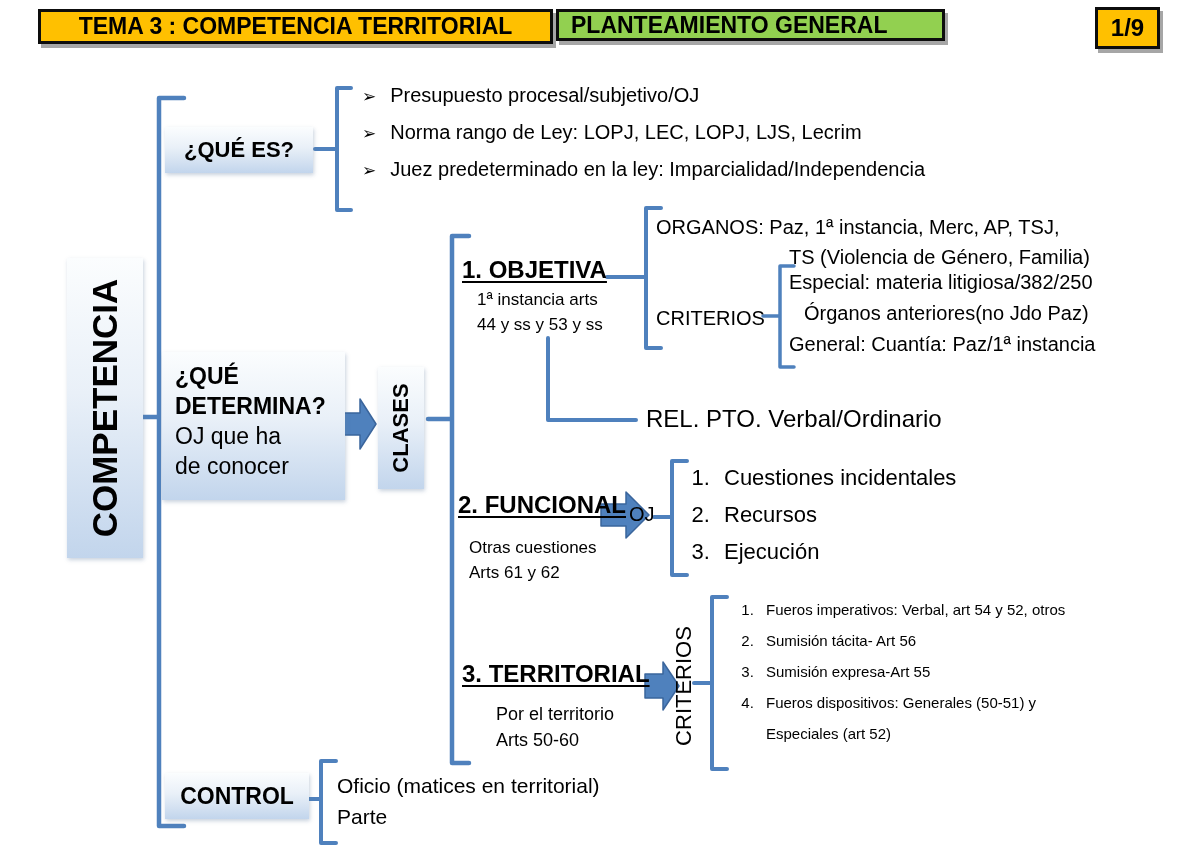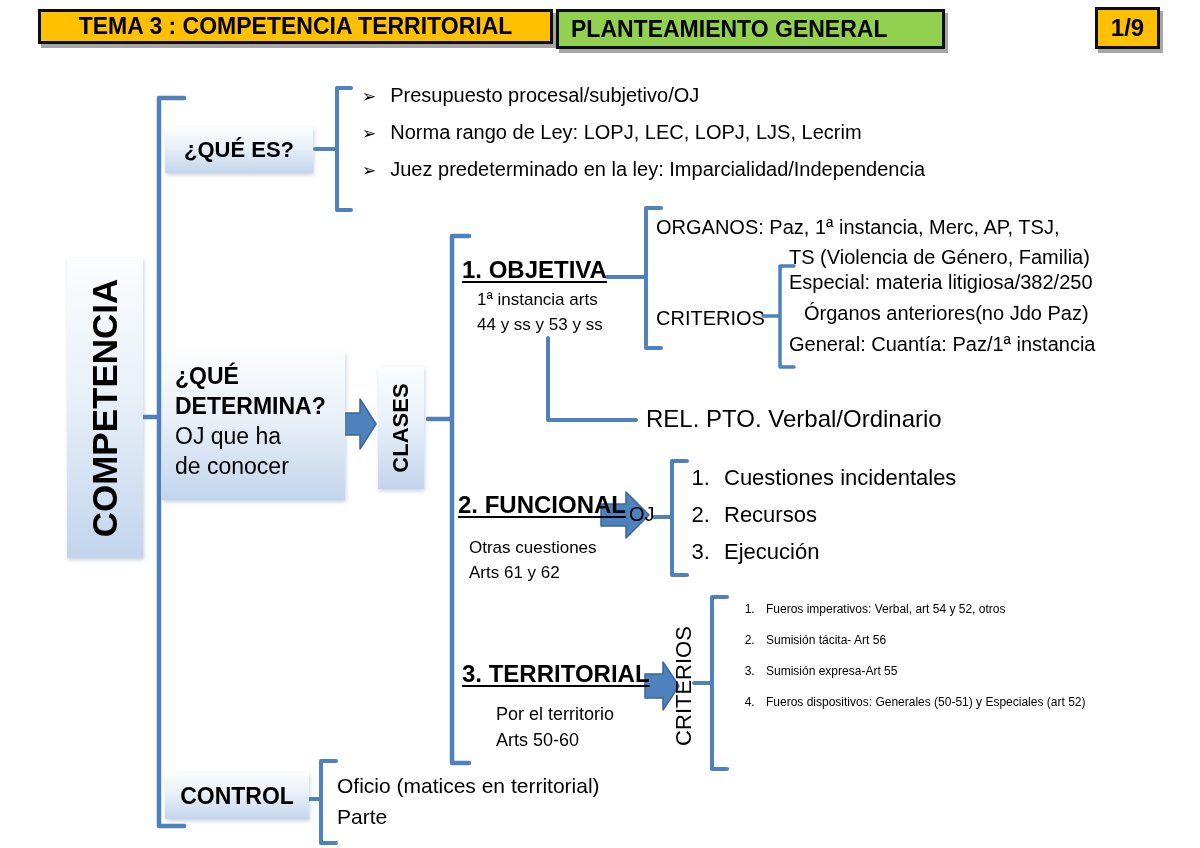--- a/index.html
+++ b/index.html
@@ -35,21 +35,21 @@
   .crit-items span{display:block;white-space:nowrap;}
 </style>
 </head>
 <body>
 
 <div id="canvas">
 
   <div class="abs hbox orange center" style="left:38px;top:9px;width:515px;height:35px;">
     <span>TEMA 3 : COMPETENCIA TERRITORIAL</span>
   </div>
-  <div class="abs hbox green padl" style="left:556px;top:9px;width:389px;height:40px;">
+  <div class="abs hbox green padl" style="left:556px;top:9px;width:389px;height:32px;">
     <span>PLANTEAMIENTO GENERAL</span>
   </div>
   <div class="abs hbox orange center" style="left:1095px;top:7px;width:65px;height:42px;font-size:24px;">
     <span>1/9</span>
   </div>
 
   <svg class="abs" style="left:0;top:0;" width="1200" height="848" viewBox="0 0 1200 848">
     <g fill="none" stroke="#4F81BD" stroke-linecap="round" stroke-linejoin="round">
 
       <path d="M184,98 L159,98 L159,417 L159,826 L184,826 M159,417 L140,417" stroke-width="4.5"></path>
@@ -138,21 +138,21 @@
   </ol>
 
   <div class="abs t-title" style="left:462px;top:660px;">3. TERRITORIAL</div>
   <div class="abs" style="left:496px;top:701px;font-size:18px;line-height:26px;white-space:nowrap;">
     <div>Por el territorio</div>
     <div>Arts 50-60</div>
   </div>
   <div class="abs vtext" style="left:662px;top:616px;width:44px;height:140px;">
     <span style="font-size:22px;">CRITERIOS</span>
   </div>
-  <ol class="abs numlist" style="left:712px;top:594px;width:345px;font-size:12px;line-height:31px;padding-left:46px;">
+  <ol class="abs numlist" style="left:712px;top:594px;width:345px;font-size:15px;line-height:31px;padding-left:46px;">
     <li>Fueros imperativos: Verbal, art 54 y 52, otros</li>
     <li>Sumisión tácita- Art 56</li>
     <li>Sumisión expresa-Art 55</li>
     <li>Fueros dispositivos: Generales (50-51) y Especiales (art 52)</li>
   </ol>
 
   <div class="abs gbox nodelabel" style="left:165px;top:773px;width:144px;height:46px;font-size:23px;">
     <span>CONTROL</span>
   </div>
   <div class="abs" style="left:337px;top:770px;font-size:21px;line-height:31px;white-space:nowrap;">

